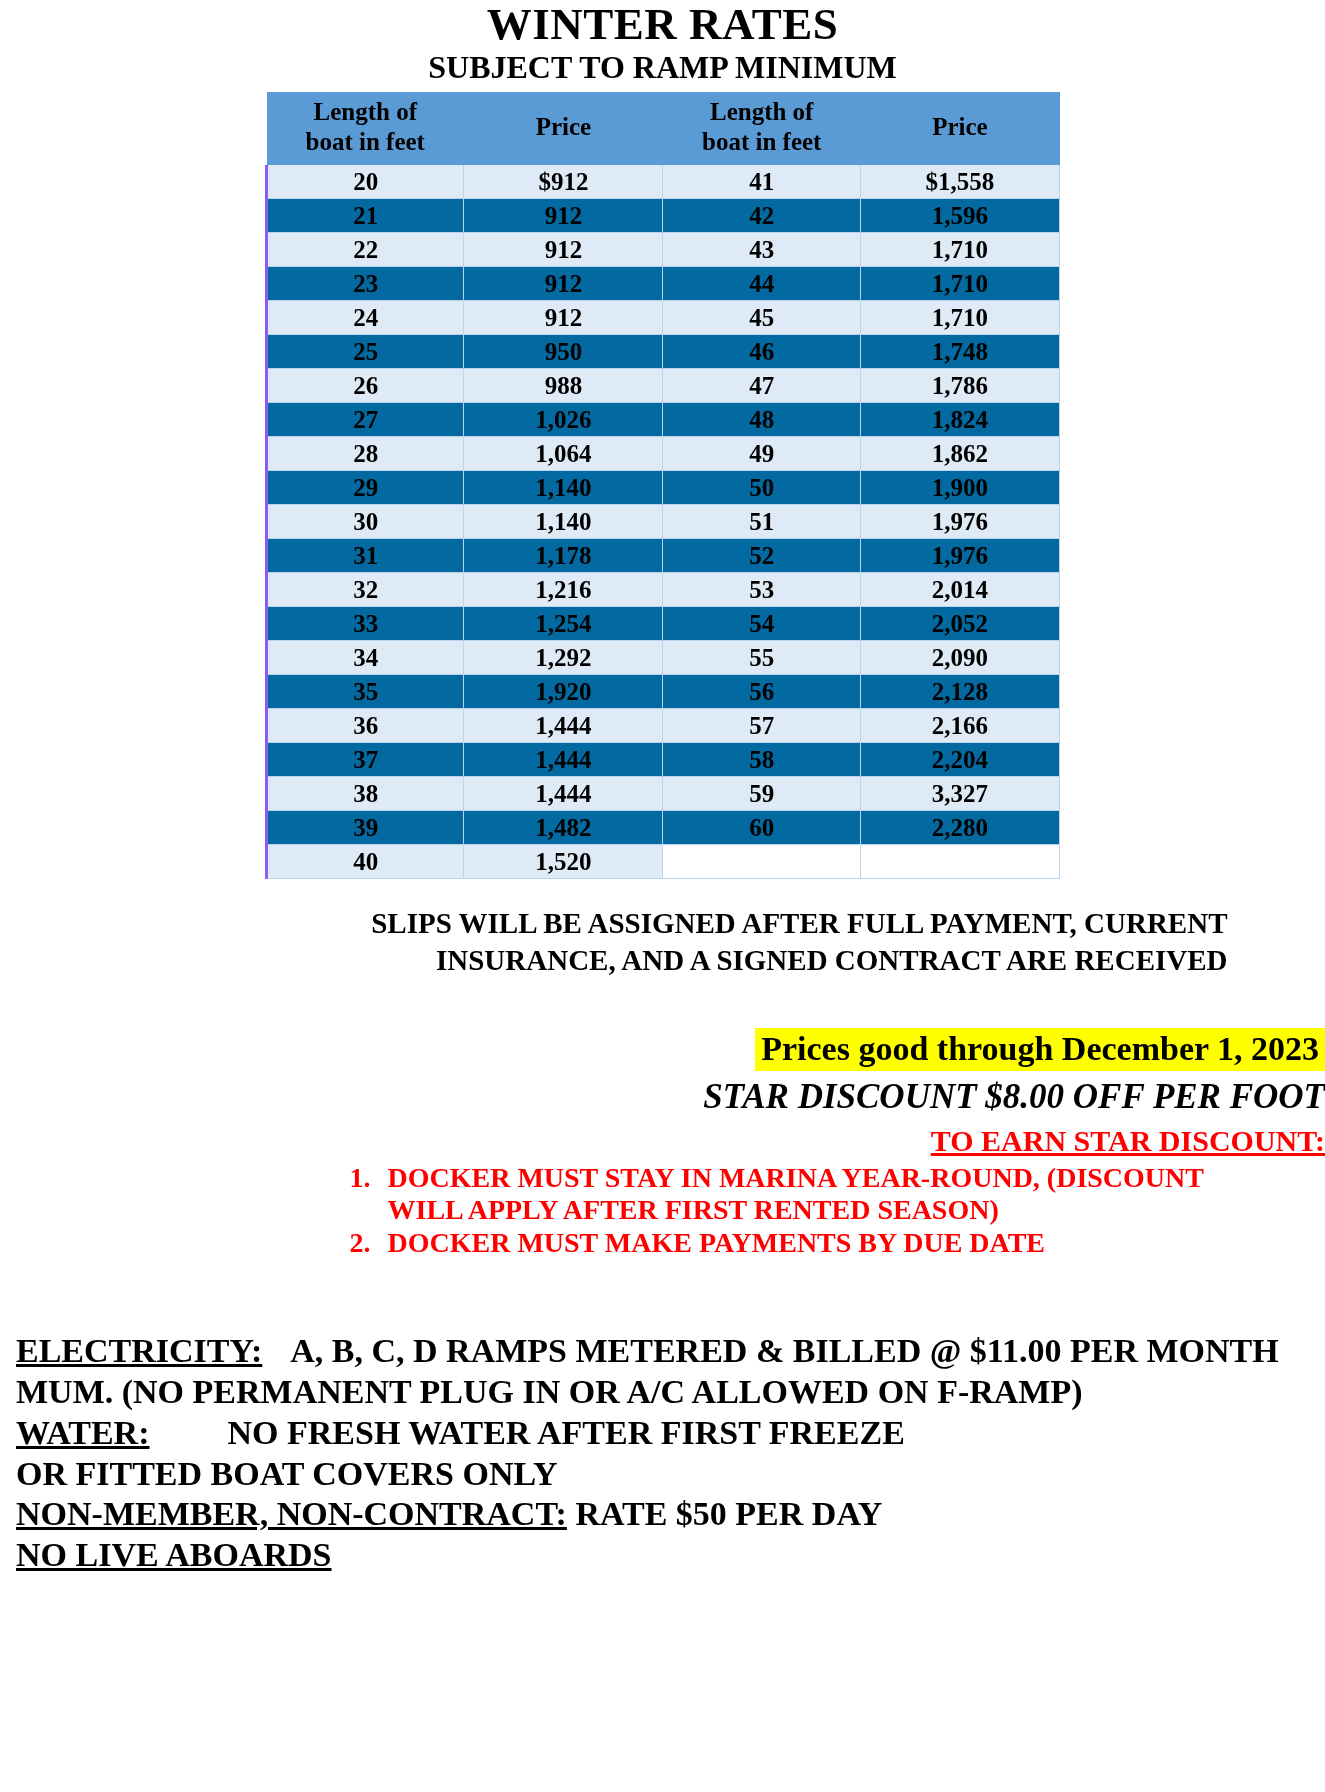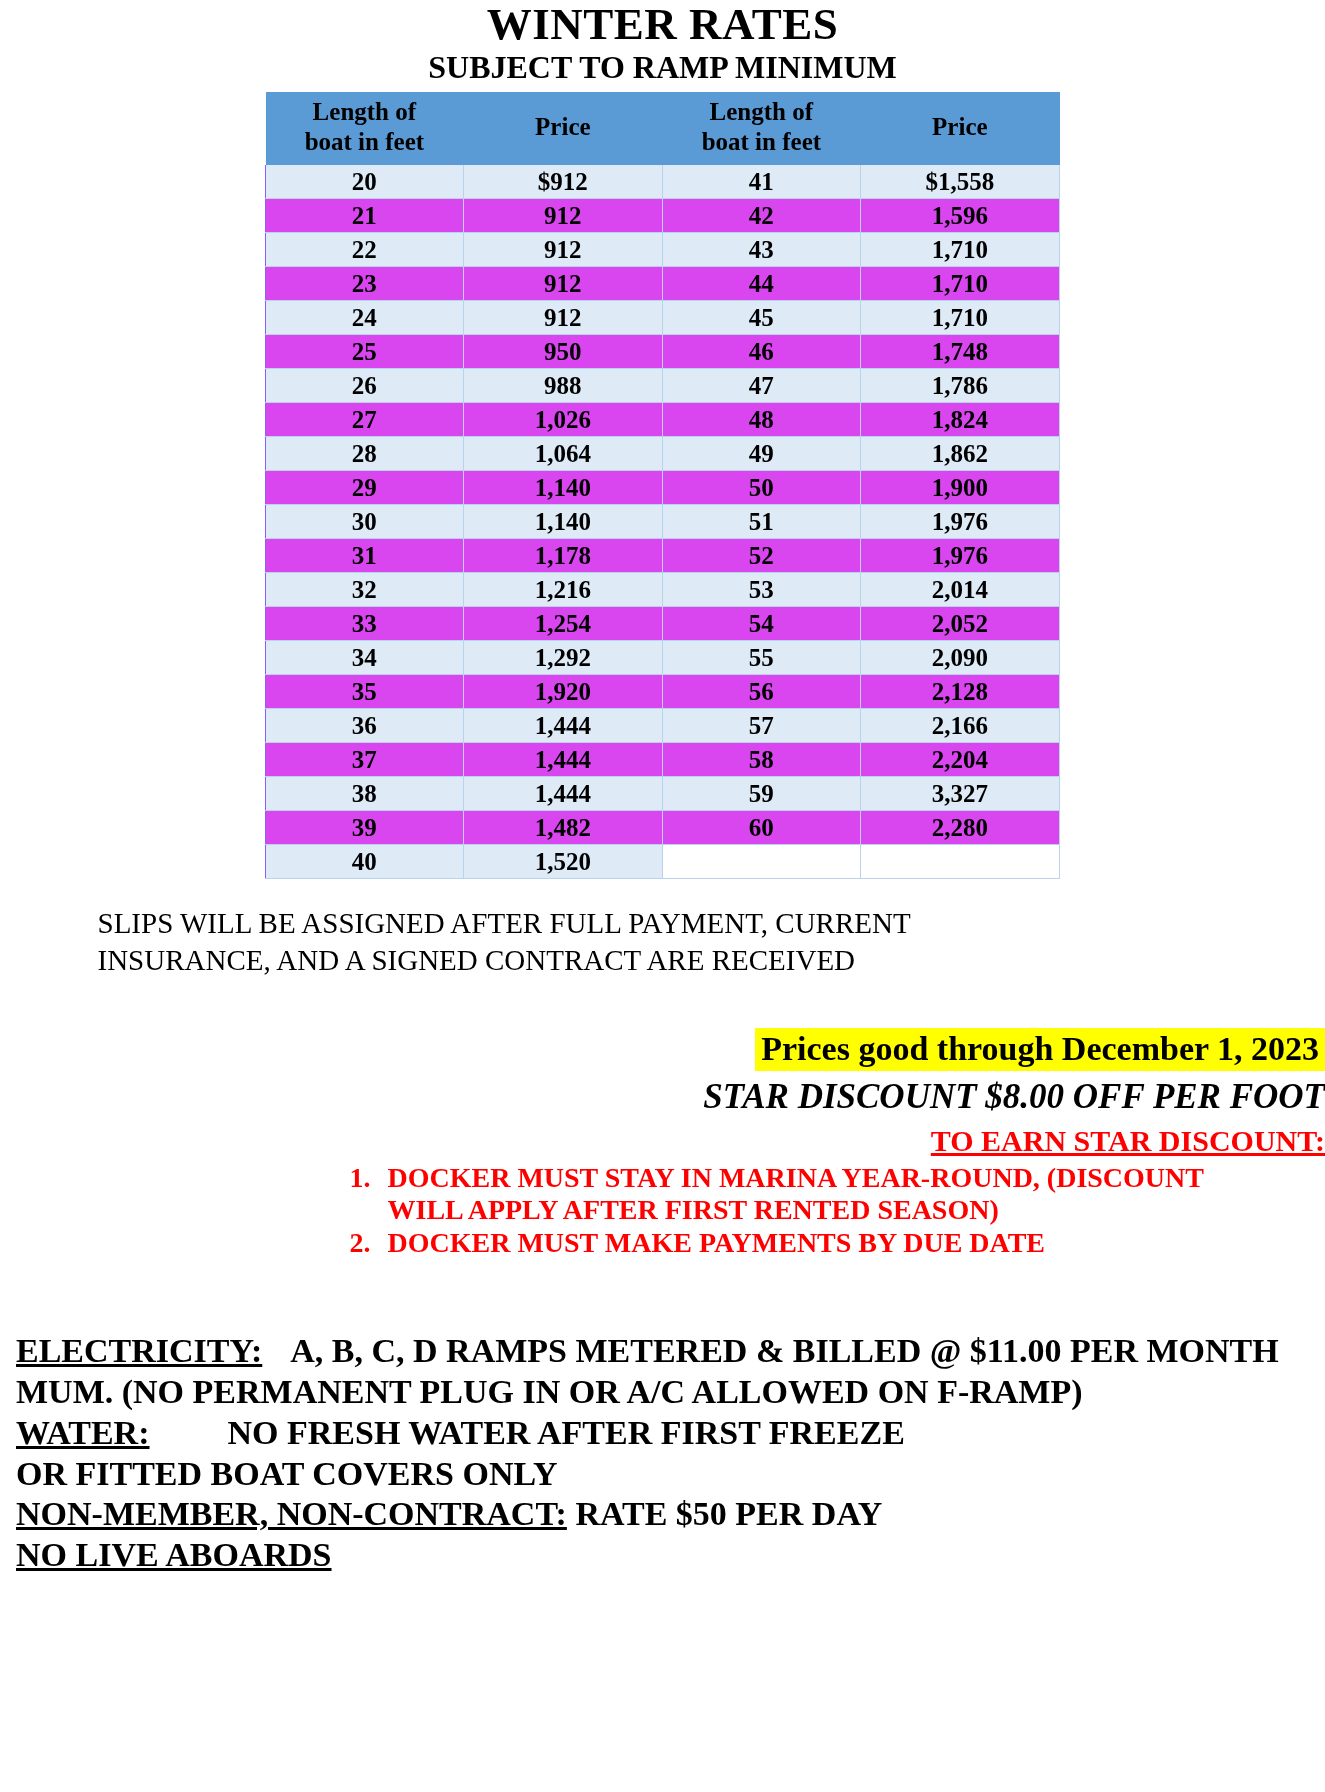--- a/index.html
+++ b/index.html
@@ -58,31 +58,31 @@
   table.rates tbody td {
     font-size: 25px;
     font-weight: bold;
     text-align: center;
     height: 34px;
     padding: 0 2px;
     border-right: 1px solid #b9d3ec;
     border-bottom: 1px solid #b9d3ec;
     line-height: 1.0;
   }
-  table.rates tbody td:first-child { border-left: 1px solid #8b5cf6; text-align: center; }
+  table.rates tbody td:first-child { border-left: 3px solid #8b5cf6; text-align: center; }
   table.rates tbody tr.odd  td { background: #DEEAF6; }
-  table.rates tbody tr.even td { background: #d946ef; }
+  table.rates tbody tr.even td { background: #0369a1; }
   table.rates tbody tr.odd td.blank,
   table.rates tbody tr.even td.blank { background: inherit; }
 
   
   .statement {
-    text-align: left;
+    text-align: right;
     font-size: 29px;
-    font-weight: normal;
+    font-weight: bold;
     line-height: 1.28;
     margin: 26px auto 0 auto;
     width: 1130px;
   }
 
   
   .promo { text-align: right; margin-top: 48px; }
   .promo .highlight-line { line-height: 1.0; }
   .promo .highlight {
     display: inline-block;

